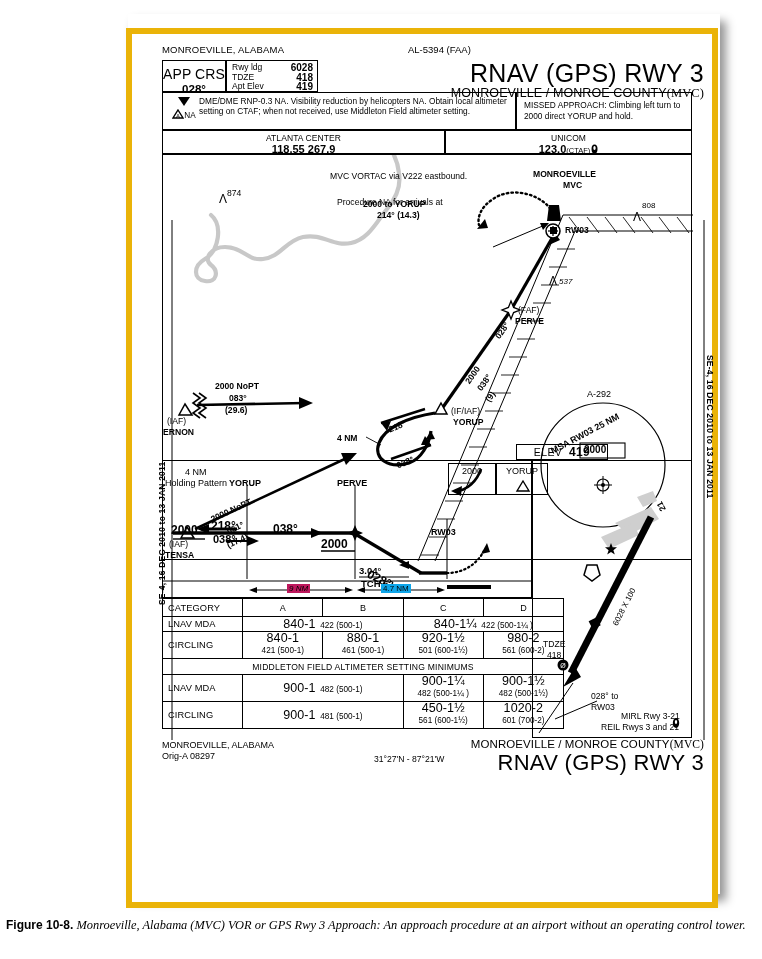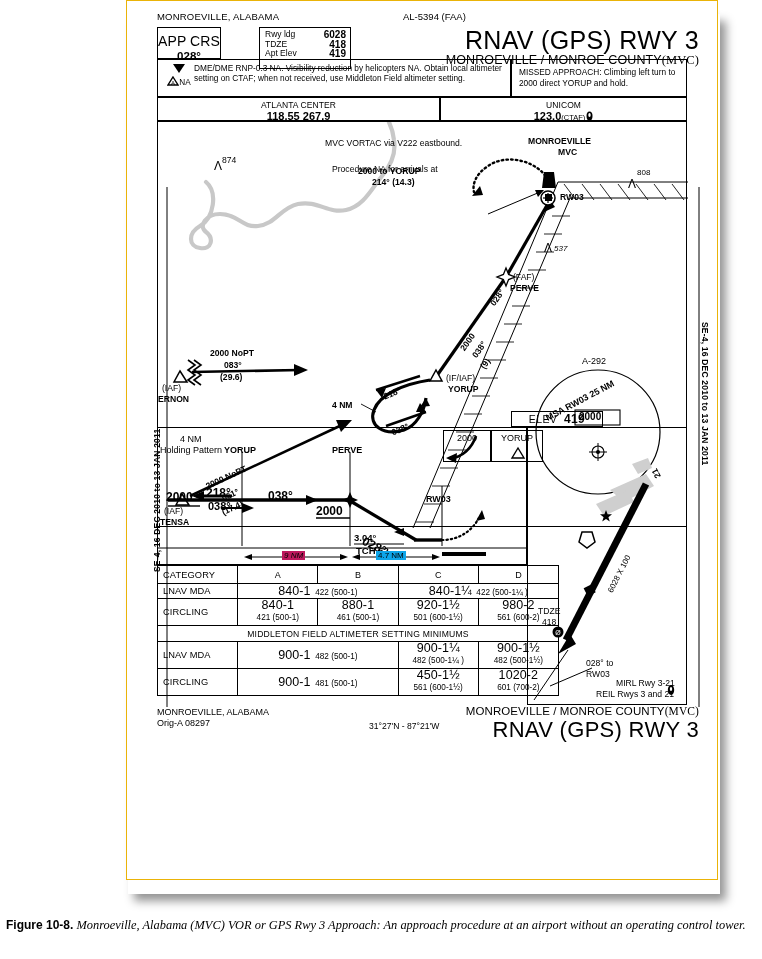--- a/index.html
+++ b/index.html
@@ -6,22 +6,22 @@
   body{width:762px;height:959px;position:relative;
        font-family:"Liberation Sans",sans-serif;color:#000;}
 
   
   #page{position:absolute;left:0;top:0;width:762px;height:959px;overflow:hidden;}
 
   
   #sheet-shadow{position:absolute;left:128px;top:14px;width:592px;height:880px;
      background:#ffffff;box-shadow:6px 7px 9px rgba(0,0,0,.42);}
 
-  #chart{position:absolute;left:126px;top:0;width:592px;height:880px;
-     background:#fff;border:1px solid #eab308;box-sizing:border-box;}
+  #chart{position:absolute;left:126px;top:28px;width:592px;height:880px;
+     background:#fff;border:6px solid #eab308;box-sizing:border-box;}
 
   
   #frame{position:absolute;left:14px;top:6px;width:562px;height:866px;box-sizing:border-box;}
 
   .bd{border:1px solid #000;box-sizing:border-box;}
 
   
   .vleg{position:absolute;font-size:8.5px;font-weight:bold;letter-spacing:.2px;
         white-space:nowrap;transform-origin:0 0;}
   #vleg-left{left:11px;top:565px;transform:rotate(-90deg);}
@@ -33,22 +33,22 @@
   #hdr-title{position:absolute;right:4px;top:20px;text-align:right;}
   #hdr-title .t1{font-size:25px;letter-spacing:.3px;line-height:26px;}
   #hdr-title .t2{font-size:12.5px;letter-spacing:.1px;line-height:14px;}
   #hdr-title .t2 .mvc{font-family:"Liberation Serif",serif;}
 
   
   #box-appcrs{position:absolute;left:16px;top:20px;width:64px;height:32px;
       text-align:center;}
   #box-appcrs .l1{font-size:14px;margin-top:5px;letter-spacing:.1px;}
   #box-appcrs .l2{font-size:11.5px;font-weight:bold;margin-top:1px;}
-  #box-rwy{position:absolute;left:80px;top:20px;width:92px;height:42px;
-      font-size:8.5px;padding:2px 4px 0 5px;margin-left:38px;}
+  #box-rwy{position:absolute;left:80px;top:20px;width:92px;height:32px;
+      font-size:8.5px;padding:2px 4px 0 5px;}
   #box-rwy .row{display:flex;justify-content:space-between;line-height:9.7px;}
   #box-rwy .row b{font-size:10px;}
 
   
   #box-notes{position:absolute;left:16px;top:52px;width:354px;height:38px;}
   #notes-syms{position:absolute;left:4px;top:3px;width:34px;text-align:center;font-size:9px;}
   #notes-txt{position:absolute;left:36px;top:3px;width:312px;font-size:8.3px;line-height:10.2px;}
   #box-missed{position:absolute;left:370px;top:52px;width:176px;height:38px;
       font-size:8.3px;line-height:10.5px;padding:7px 6px 0 7px;}
 

